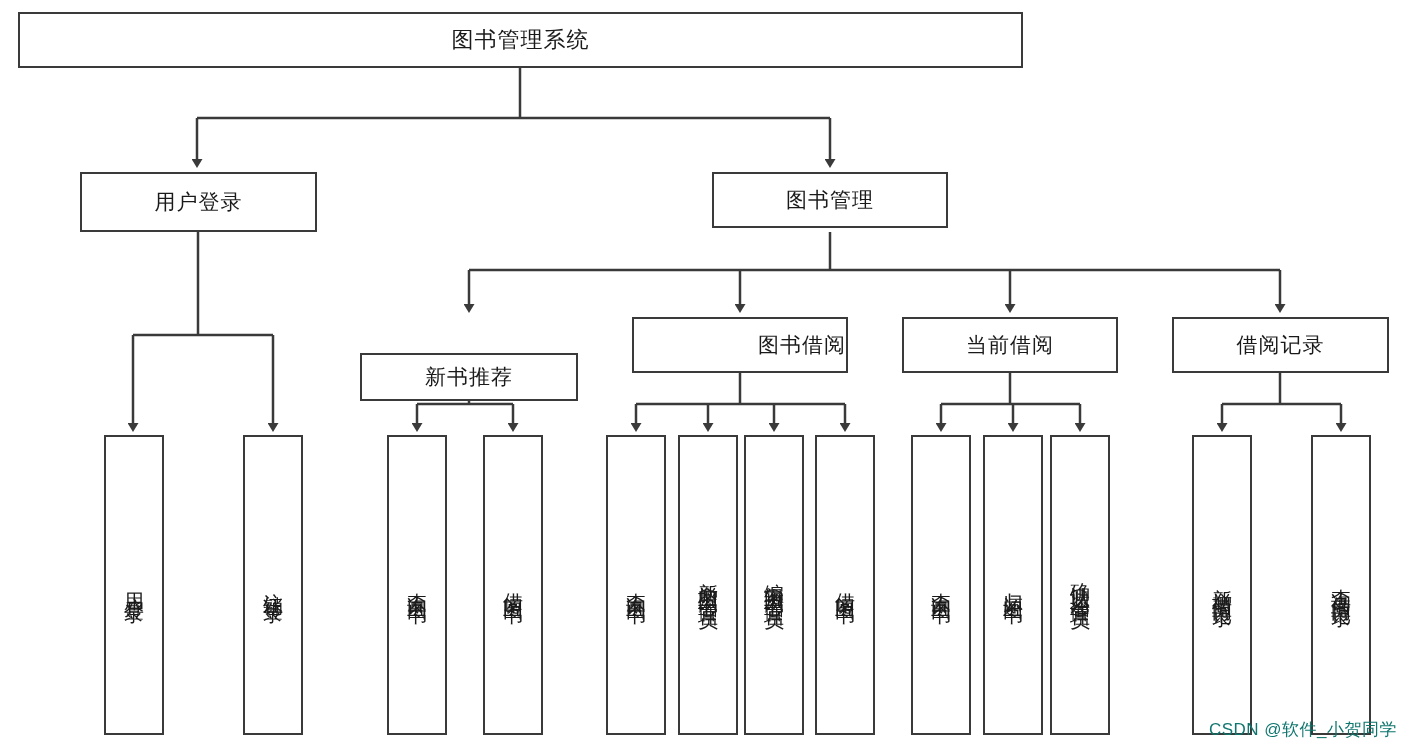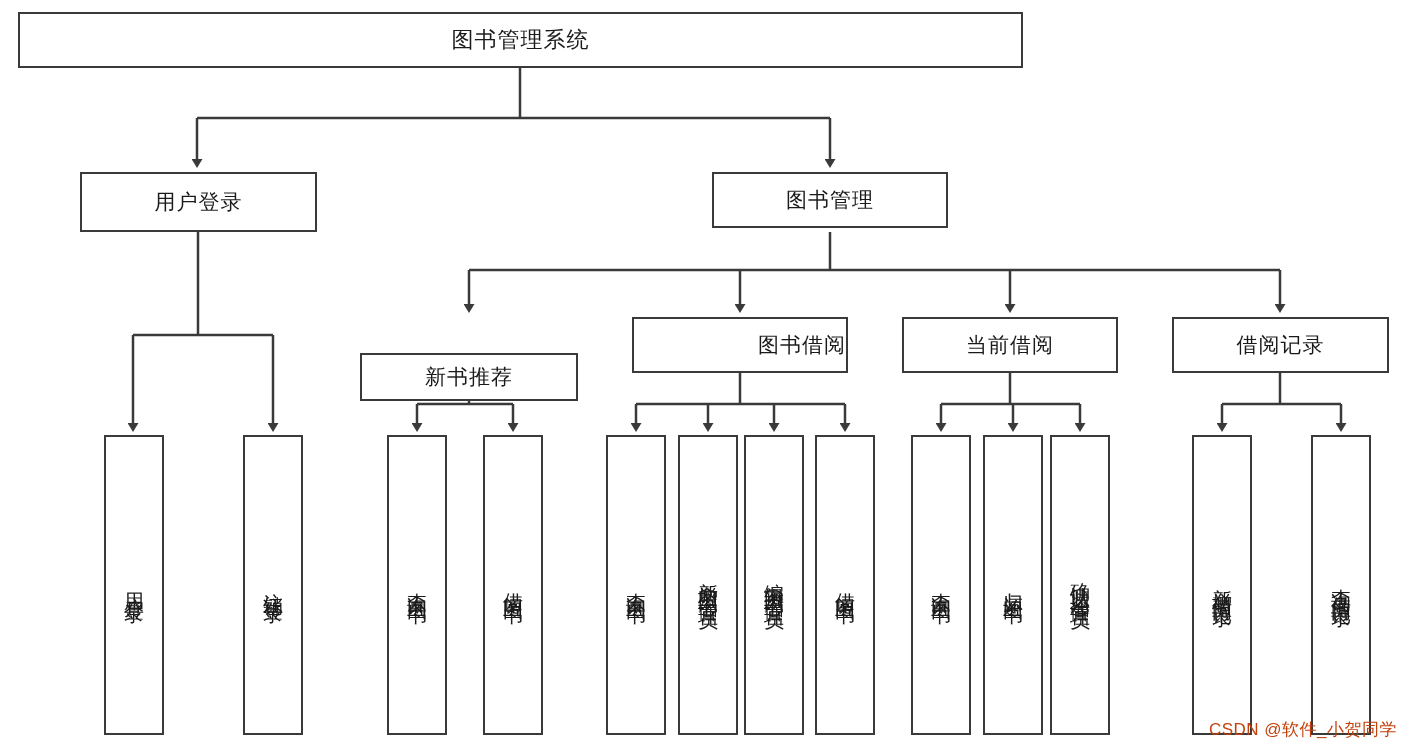--- a/index.html
+++ b/index.html
@@ -56,21 +56,21 @@
     justify-content: center;
   }
   .node.leaf > span {
     display: block;
   }
   #watermark {
     position: absolute;
     right: 8px;
     bottom: 6px;
     font-size: 17px;
-    color: #c2410c;
+    color: #0f766e;
     letter-spacing: 0.5px;
     z-index: 3;
     white-space: nowrap;
     font-family: "Liberation Sans", "DejaVu Sans", sans-serif;
   }
 </style>
 </head>
 <body>
 
 <div id="canvas">

